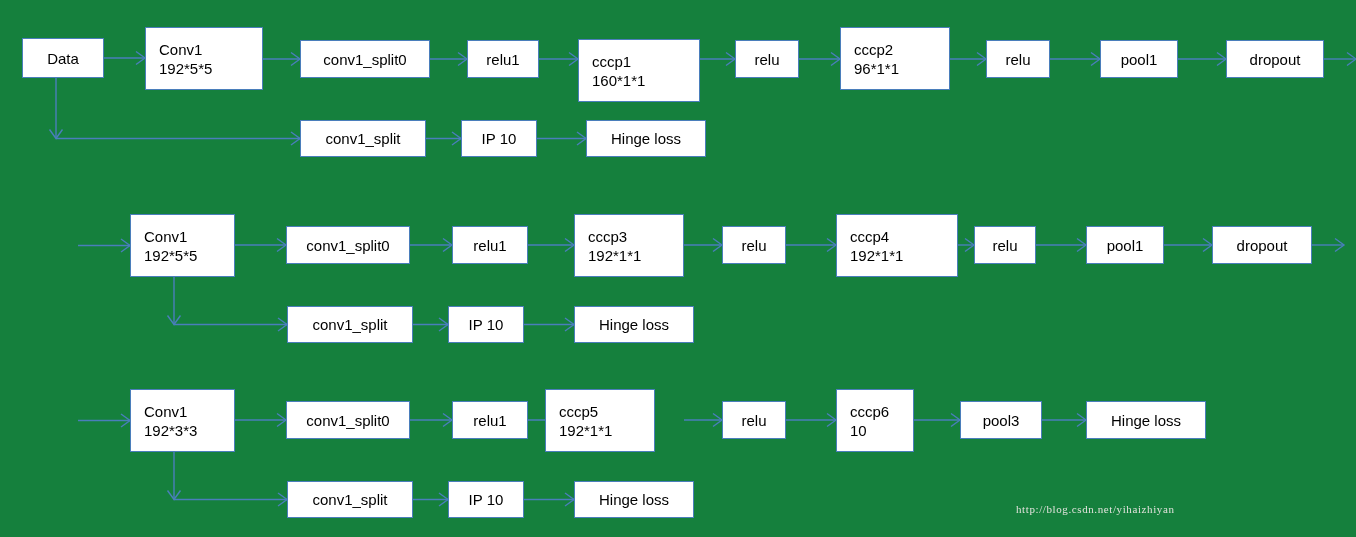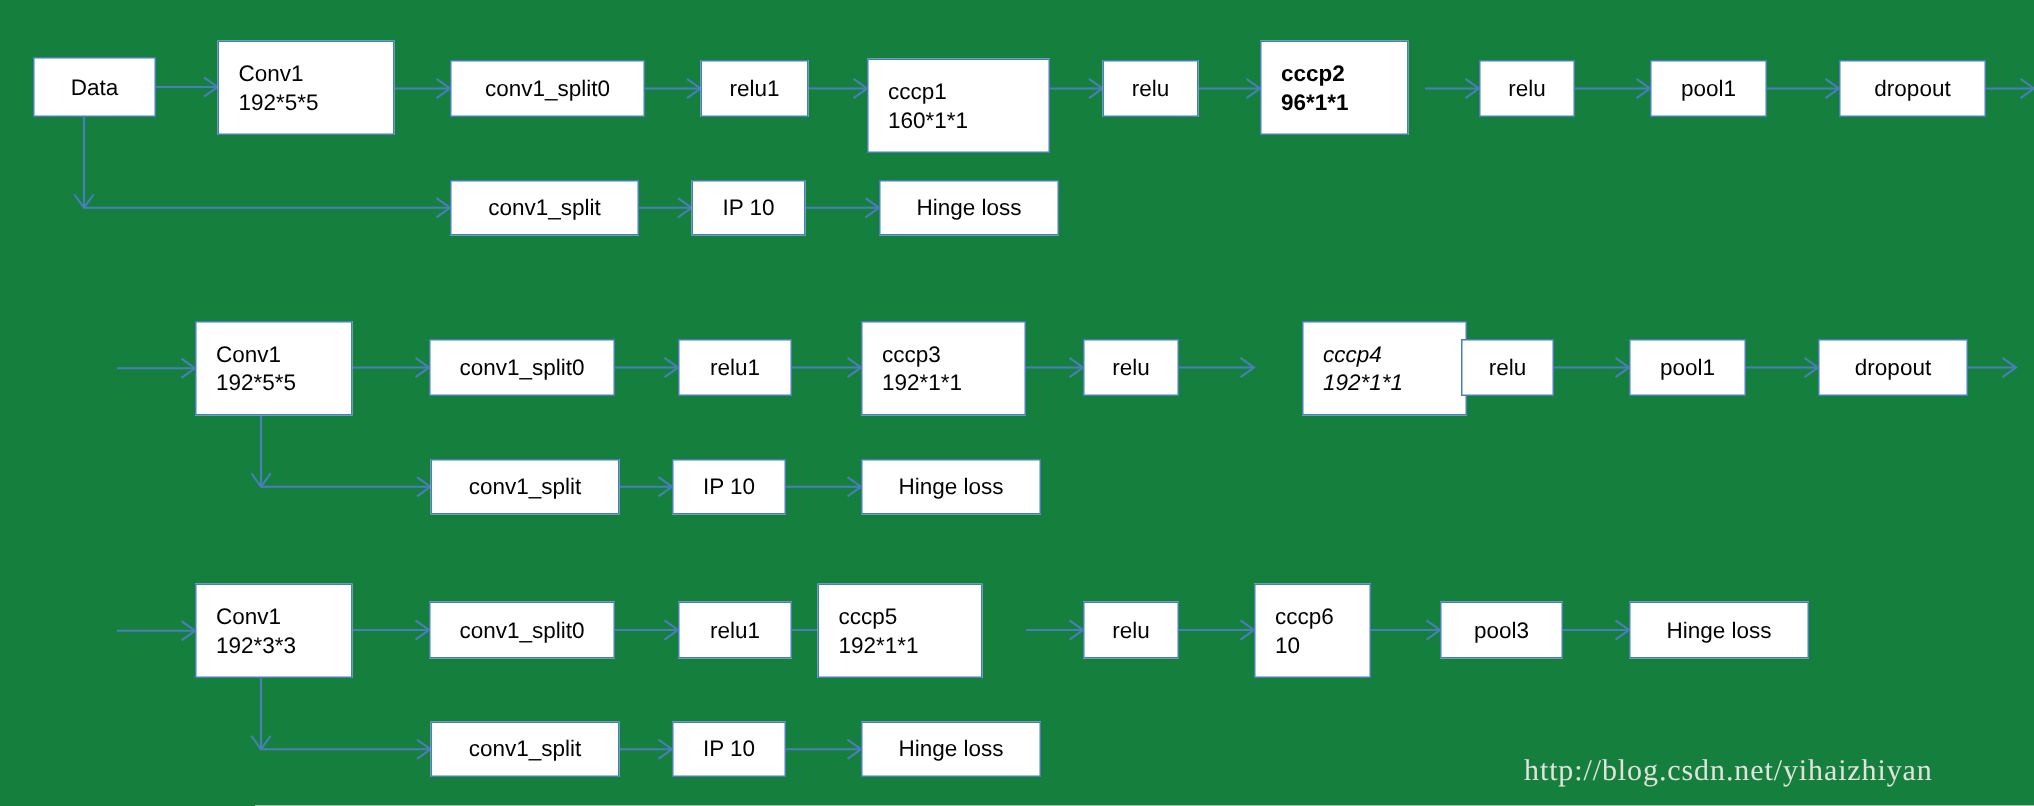--- a/index.html
+++ b/index.html
@@ -48,21 +48,21 @@
     padding-left: 13px;
   }
   .node .line2 {
     display: block;
     text-align: center;
   }
   .watermark {
     position: absolute;
     color: #E2E2DC;
     font-family: "Liberation Serif", serif;
-    font-size: 20px;
+    font-size: 11px;
     letter-spacing: 0.6px;
     white-space: pre;
   }
 </style>
 </head>
 <body>
 
 <div id="diagram">
 
   <svg id="edge-layer" width="1356" height="537" viewBox="0 0 1356 537">
@@ -148,33 +148,33 @@
       <path d="M 565 493.02 L 574 499.5 L 565 505.98" fill="none" stroke="#4A7EBB" stroke-width="1.4"></path>
     </svg>
 
   <div id="node-layer">
       <div class="node one-line" style="left: 22px; top: 38px; width: 82px; height: 40px;"><span class="line1">Data</span></div>
       <div class="node two-line" style="left: 145px; top: 27px; width: 118px; height: 63px;"><span class="line1">Conv1</span><span class="line2">192*5*5</span></div>
       <div class="node one-line" style="left: 300px; top: 40px; width: 130px; height: 38px;"><span class="line1">conv1_split0</span></div>
       <div class="node one-line" style="left: 467px; top: 40px; width: 72px; height: 38px;"><span class="line1">relu1</span></div>
       <div class="node two-line" style="left: 578px; top: 27px; width: 122px; height: 63px; margin-top: 12px;"><span class="line1">cccp1</span><span class="line2">160*1*1</span></div>
       <div class="node one-line" style="left: 735px; top: 40px; width: 64px; height: 38px;"><span class="line1">relu</span></div>
-      <div class="node two-line" style="left: 840px; top: 27px; width: 99px; height: 63px; font-weight: bold;"><span class="line1">cccp2</span><span class="line2">96*1*1</span></div>
+      <div class="node two-line" style="left: 840px; top: 27px; width: 110px; height: 63px;"><span class="line1">cccp2</span><span class="line2">96*1*1</span></div>
       <div class="node one-line" style="left: 986px; top: 40px; width: 64px; height: 38px;"><span class="line1">relu</span></div>
       <div class="node one-line" style="left: 1100px; top: 40px; width: 78px; height: 38px;"><span class="line1">pool1</span></div>
       <div class="node one-line" style="left: 1226px; top: 40px; width: 98px; height: 38px;"><span class="line1">dropout</span></div>
       <div class="node one-line" style="left: 300px; top: 120px; width: 126px; height: 37px;"><span class="line1">conv1_split</span></div>
       <div class="node one-line" style="left: 461px; top: 120px; width: 76px; height: 37px;"><span class="line1">IP 10</span></div>
       <div class="node one-line" style="left: 586px; top: 120px; width: 120px; height: 37px;"><span class="line1">Hinge loss</span></div>
       <div class="node two-line" style="left: 130px; top: 214px; width: 105px; height: 63px;"><span class="line1">Conv1</span><span class="line2">192*5*5</span></div>
       <div class="node one-line" style="left: 286px; top: 226px; width: 124px; height: 38px;"><span class="line1">conv1_split0</span></div>
       <div class="node one-line" style="left: 452px; top: 226px; width: 76px; height: 38px;"><span class="line1">relu1</span></div>
       <div class="node two-line" style="left: 574px; top: 214px; width: 110px; height: 63px;"><span class="line1">cccp3</span><span class="line2">192*1*1</span></div>
       <div class="node one-line" style="left: 722px; top: 226px; width: 64px; height: 38px;"><span class="line1">relu</span></div>
-      <div class="node two-line" style="left: 868px; top: 214px; width: 110px; height: 63px; font-style: italic;"><span class="line1">cccp4</span><span class="line2">192*1*1</span></div>
+      <div class="node two-line" style="left: 836px; top: 214px; width: 122px; height: 63px;"><span class="line1">cccp4</span><span class="line2">192*1*1</span></div>
       <div class="node one-line" style="left: 974px; top: 226px; width: 62px; height: 38px;"><span class="line1">relu</span></div>
       <div class="node one-line" style="left: 1086px; top: 226px; width: 78px; height: 38px;"><span class="line1">pool1</span></div>
       <div class="node one-line" style="left: 1212px; top: 226px; width: 100px; height: 38px;"><span class="line1">dropout</span></div>
       <div class="node one-line" style="left: 287px; top: 306px; width: 126px; height: 37px;"><span class="line1">conv1_split</span></div>
       <div class="node one-line" style="left: 448px; top: 306px; width: 76px; height: 37px;"><span class="line1">IP 10</span></div>
       <div class="node one-line" style="left: 574px; top: 306px; width: 120px; height: 37px;"><span class="line1">Hinge loss</span></div>
       <div class="node two-line" style="left: 130px; top: 389px; width: 105px; height: 63px;"><span class="line1">Conv1</span><span class="line2">192*3*3</span></div>
       <div class="node one-line" style="left: 286px; top: 401px; width: 124px; height: 38px;"><span class="line1">conv1_split0</span></div>
       <div class="node one-line" style="left: 452px; top: 401px; width: 76px; height: 38px;"><span class="line1">relu1</span></div>
       <div class="node two-line" style="left: 545px; top: 389px; width: 110px; height: 63px;"><span class="line1">cccp5</span><span class="line2">192*1*1</span></div>

